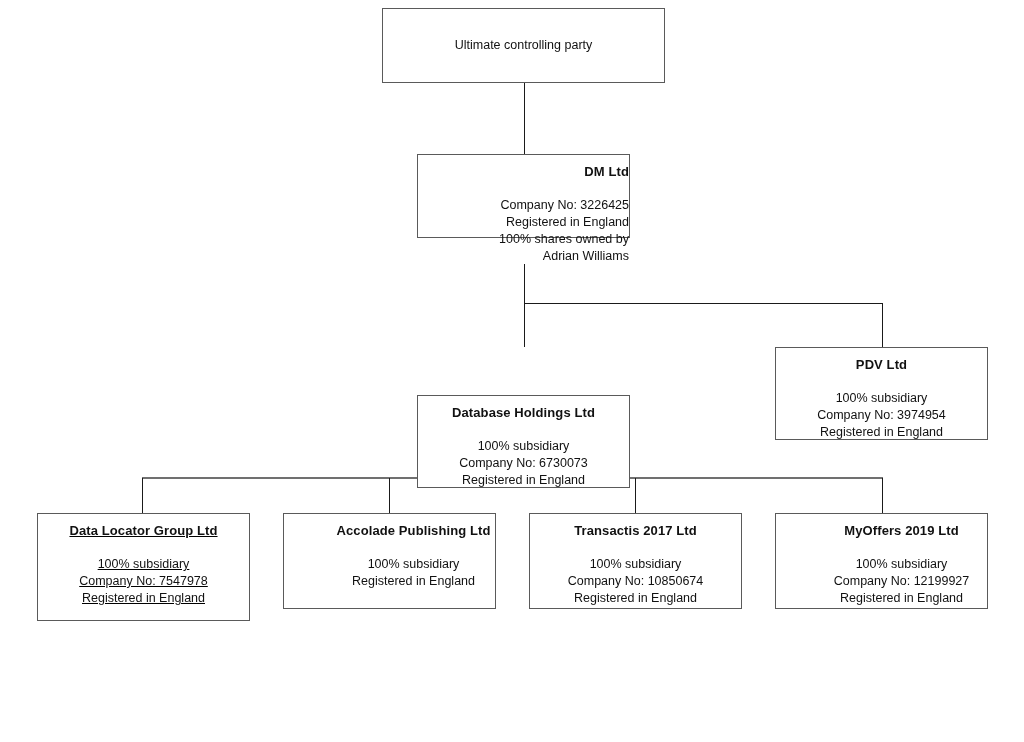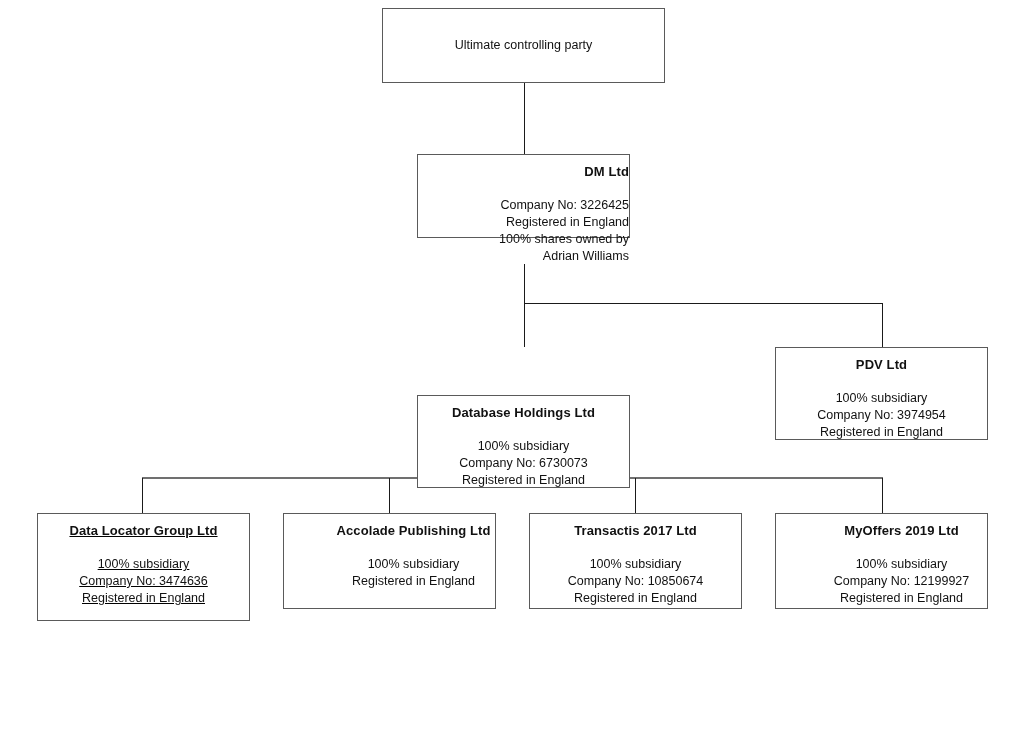--- a/index.html
+++ b/index.html
@@ -122,21 +122,21 @@
       <div>100% subsidiary</div>
       <div>Company No: 3974954</div>
       <div>Registered in England</div>
     </div>
   </div>
 
   <div class="node-box" style="left:37px; top:513px; width:213px; height:108px;text-decoration:underline;">
     <div class="node-title">Data Locator Group Ltd</div>
     <div class="node-lines">
       <div>100% subsidiary</div>
-      <div>Company No: 3474636</div>
+      <div>Company No: 7547978</div>
       <div>Registered in England</div>
     </div>
   </div>
 
   <div class="node-box" style="left:283px; top:513px; width:213px; height:96px;padding-left:48px;">
     <div class="node-title">Accolade Publishing Ltd</div>
     <div class="node-lines">
       <div>100% subsidiary</div>
       <div>Registered in England</div>
     </div>

